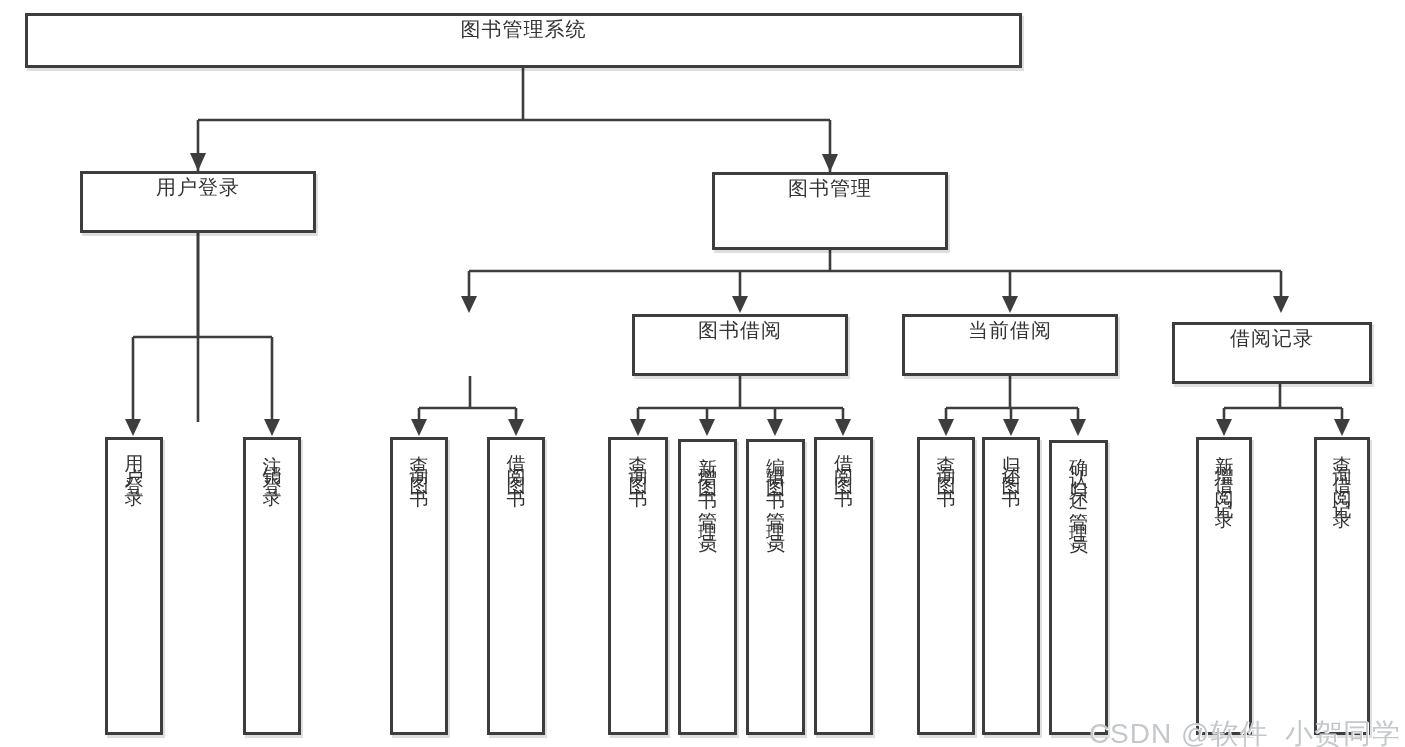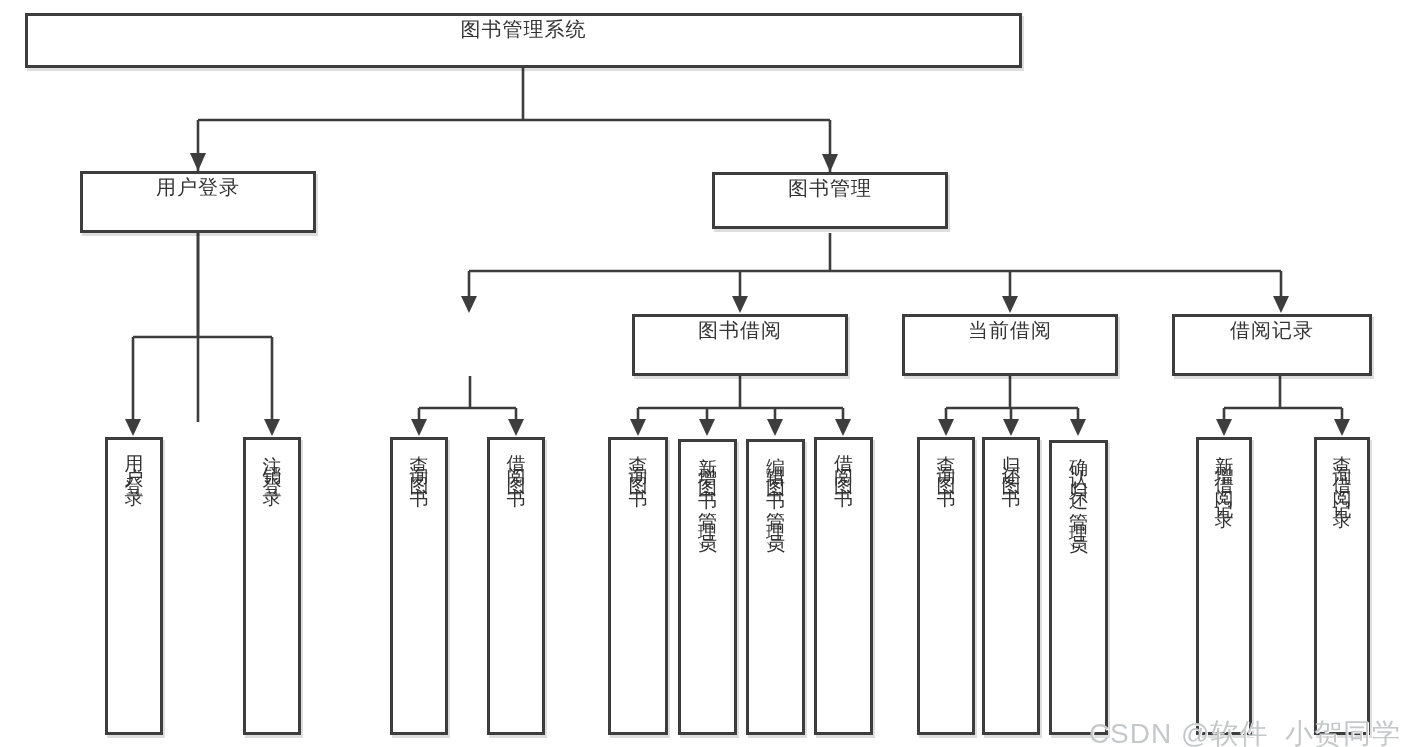--- a/index.html
+++ b/index.html
@@ -84,31 +84,31 @@
     </g>
   </svg>
 
   <div class="node hbox" style="left:25px;top:13px;width:997px;height:55px">
     <span>图书管理系统</span>
   </div>
 
   <div class="node hbox" style="left:80px;top:171px;width:236px;height:62px">
     <span>用户登录</span>
   </div>
-  <div class="node hbox" style="left:712px;top:172px;width:236px;height:57px">
+  <div class="node hbox" style="left:712px;top:172px;width:236px;height:78px">
     <span>图书管理</span>
   </div>
 
   <div class="node hbox" style="left:902px;top:314px;width:216px;height:62px">
     <span>当前借阅</span>
   </div>
   <div class="node hbox" style="left:632px;top:314px;width:216px;height:62px">
     <span>图书借阅</span>
   </div>
-  <div class="node hbox" style="left:1172px;top:314px;width:200px;height:62px">
+  <div class="node hbox" style="left:1172px;top:322px;width:200px;height:62px">
     <span>借阅记录</span>
   </div>
 
   <div class="node vbox" style="left:105px;top:437px;width:58px;height:298px">
     <span>用户登录</span>
   </div>
   <div class="node vbox" style="left:243px;top:437px;width:58px;height:298px">
     <span>注销登录</span>
   </div>
 

